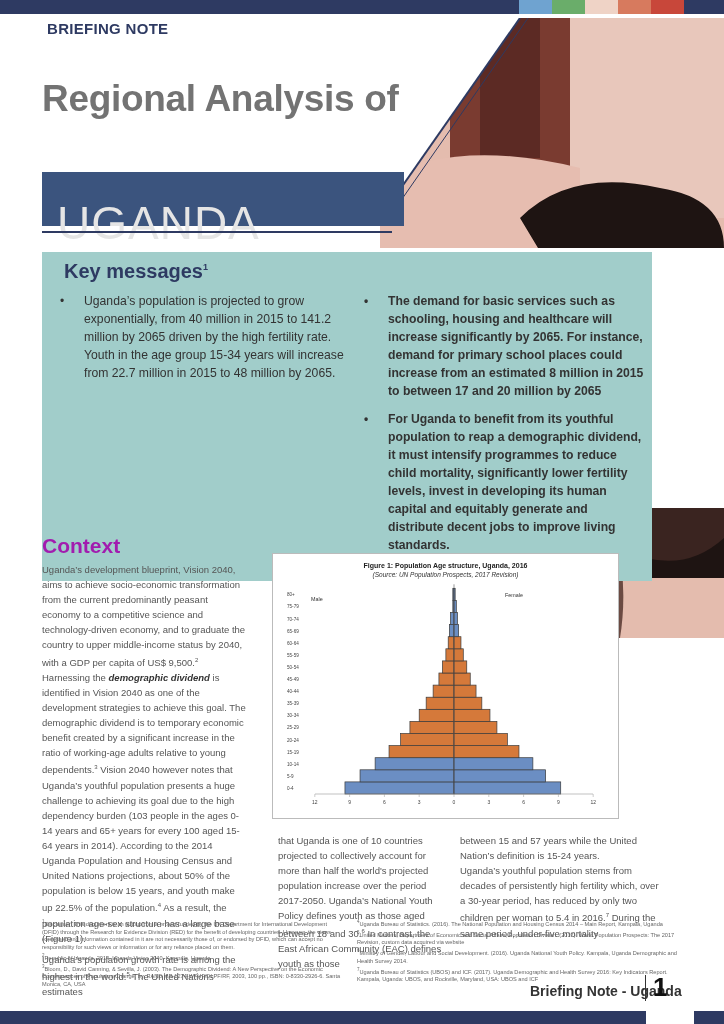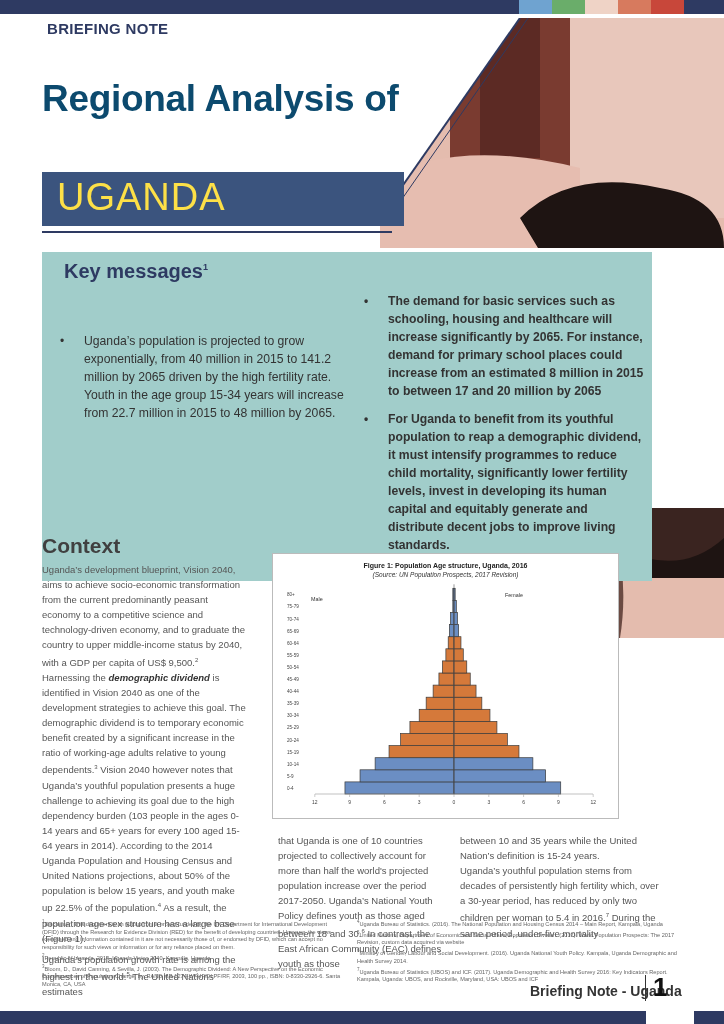--- a/index.html
+++ b/index.html
@@ -8,36 +8,36 @@
 
   .top-bar { position: absolute; left: 0; top: 0; width: 724px; height: 14px; background: #2e3a62; }
   .swatches { position: absolute; top: 0; left: 519px; height: 14px; display: flex; }
   .swatch { width: 33px; height: 14px; }
 
   .brief-label { position: absolute; left: 47px; top: 20px; font-size: 15px; font-weight: bold; color: #2e3a62; letter-spacing: 0.3px; }
 
   .photo { position: absolute; left: 380px; top: 18px; width: 344px; height: 620px; overflow: hidden; }
   .photo svg { width: 100%; height: 100%; display: block; }
 
-  .title { position: absolute; left: 42px; top: 78px; font-size: 37px; line-height: 42px; font-weight: bold; color: #0c4a6e; letter-spacing: -0.3px; }
+  .title { position: absolute; left: 42px; top: 78px; font-size: 37px; line-height: 42px; font-weight: bold; color: #737373; letter-spacing: -0.3px; }
 
   .country-band { position: absolute; left: 42px; top: 172px; width: 362px; height: 54px; background: #3b547e; }
-  .country-band span { position: absolute; left: 15px; top: 4px; font-size: 38px; color: #fde047; font-weight: normal; letter-spacing: 1px; }
+  .country-band span { position: absolute; left: 15px; top: 24px; font-size: 46px; color: #e5e5e5; font-weight: normal; letter-spacing: 1px; }
   .band-line { position: absolute; left: 42px; top: 231px; width: 350px; height: 2px; background: #2e3a62; }
 
   .key-box { position: absolute; left: 42px; top: 252px; width: 610px; height: 329px; background: #a1cdca; }
   .key-title { position: absolute; left: 22px; top: 8px; font-size: 20px; font-weight: bold; color: #2e3a62; }
   .key-title sup { font-size: 9px; vertical-align: super; }
   .key-col { position: absolute; top: 40px; }
-  .key-col.left { left: 14px; width: 300px; margin-top: 40px; }
+  .key-col.left { left: 14px; width: 300px; }
   .key-col.right { left: 318px; width: 284px; font-weight: bold; }
   .bullet { position: relative; padding-left: 28px; font-size: 12.2px; line-height: 18px; color: #333; margin-bottom: 10px; }
   .bullet::before { content: "•"; position: absolute; left: 4px; top: 0; font-size: 12px; }
 
-  .context-title { position: absolute; left: 42px; top: 534px; font-size: 21px; font-weight: bold; color: #404040; }
+  .context-title { position: absolute; left: 42px; top: 534px; font-size: 21px; font-weight: bold; color: #a21caf; }
   .context-col { position: absolute; font-size: 9.5px; line-height: 15.1px; color: #555; }
   .context-col p { margin-bottom: 6px; }
   .ctx-left { left: 42px; top: 562px; width: 205px; }
   .ctx-mid { left: 278px; top: 833px; width: 170px; }
   .ctx-right { left: 460px; top: 833px; width: 205px; }
   .context-col sup { font-size: 6px; }
   .context-col em { font-weight: bold; color: #333; }
 
   .figure { position: absolute; left: 272px; top: 553px; width: 347px; height: 266px; border: 1px solid #bbbbbb; background: #fff; }
   .fig-title { position: absolute; top: 8px; left: 0; width: 100%; text-align: center; font-size: 7px; font-weight: bold; color: #222; }
@@ -118,21 +118,21 @@
 <div class="context-col ctx-left">
   <p><span>Uganda’s development blueprint, Vision 2040, aims to achieve socio-economic transformation from the current predominantly peasant economy to a competitive science and technology-driven economy, and to graduate the country to upper middle-income status by 2040, with a GDP per capita of US$ 9,500.</span><sup>2</sup><span> Harnessing the </span><em>demographic dividend</em><span> is identified in Vision 2040 as one of the development strategies to achieve this goal. The demographic dividend is to temporary economic benefit created by a significant increase in the ratio of working-age adults relative to young dependents.</span><sup>3</sup><span> Vision 2040 however notes that Uganda’s youthful population presents a huge challenge to achieving its goal due to the high dependency burden (103 people in the ages 0-14 years and 65+ years for every 100 aged 15-64 years in 2014). According to the 2014 Uganda Population and Housing Census and United Nations projections, about 50% of the population is below 15 years, and youth make up 22.5% of the population.</span><sup>4</sup><span> As a result, the population age-sex structure has a large base (Figure 1).</span></p>
   <p><span>Uganda’s population growth rate is among the highest in the world.</span><sup>5</sup><span> The United Nations estimates</span></p>
 </div>
 
 <div class="context-col ctx-mid">
   <p><span>that Uganda is one of 10 countries projected to collectively account for more than half the world's projected population increase over the period 2017-2050. Uganda’s National Youth Policy defines youth as those aged between 18 and 30.</span><sup>6</sup><span> In contrast, the East African Community (EAC) defines youth as those</span></p>
 </div>
 
 <div class="context-col ctx-right">
-  <p style="margin-bottom:0">between 10 and 35 years while the United Nation’s definition is 15-24 years.</p>
+  <p style="margin-bottom:0">between 15 and 57 years while the United Nation’s definition is 15-24 years.</p>
   <p><span>Uganda’s youthful population stems from decades of persistently high fertility which, over a 30-year period, has reduced by only two children per woman to 5.4 in 2016.</span><sup>7</sup><span> During the same period, under-five mortality</span></p>
 </div>
 
 <figure class="figure">
   <svg class="fig-chart" id="pyramid" viewBox="0 0 347 266">
       <rect x="71.96" y="227.9" width="109.04" height="12.1" fill="#6b8ec3" stroke="#3a3a3a" stroke-width="0.7"></rect>
       <rect x="181" y="227.9" width="106.71999999999998" height="12.1" fill="#6b8ec3" stroke="#3a3a3a" stroke-width="0.7"></rect>
       <text x="14" y="235.95000000000002" font-size="4.6" fill="#444" font-family="Liberation Sans, sans-serif">0-4</text>
       <rect x="87.04" y="215.8" width="93.96" height="12.1" fill="#6b8ec3" stroke="#3a3a3a" stroke-width="0.7"></rect>
       <rect x="181" y="215.8" width="91.64" height="12.1" fill="#6b8ec3" stroke="#3a3a3a" stroke-width="0.7"></rect>

